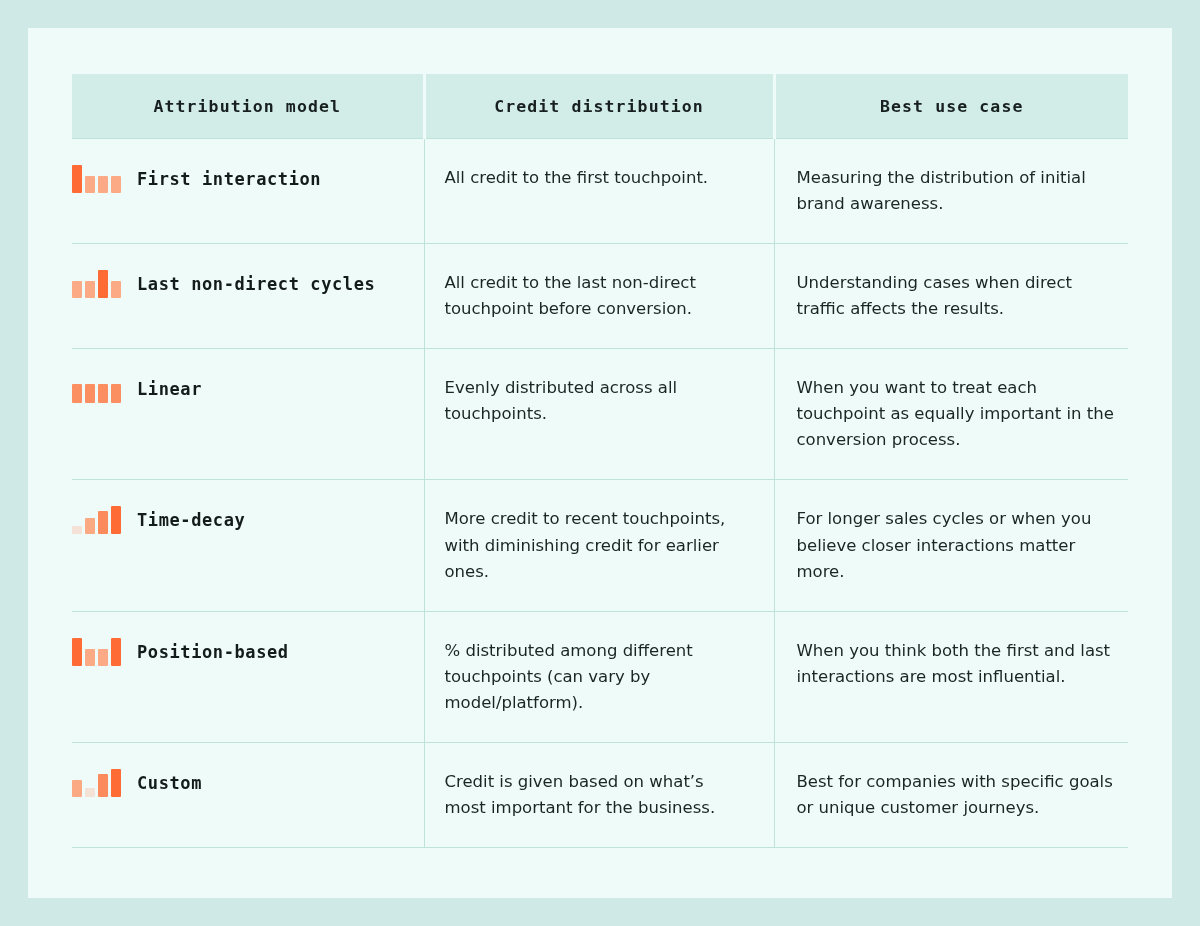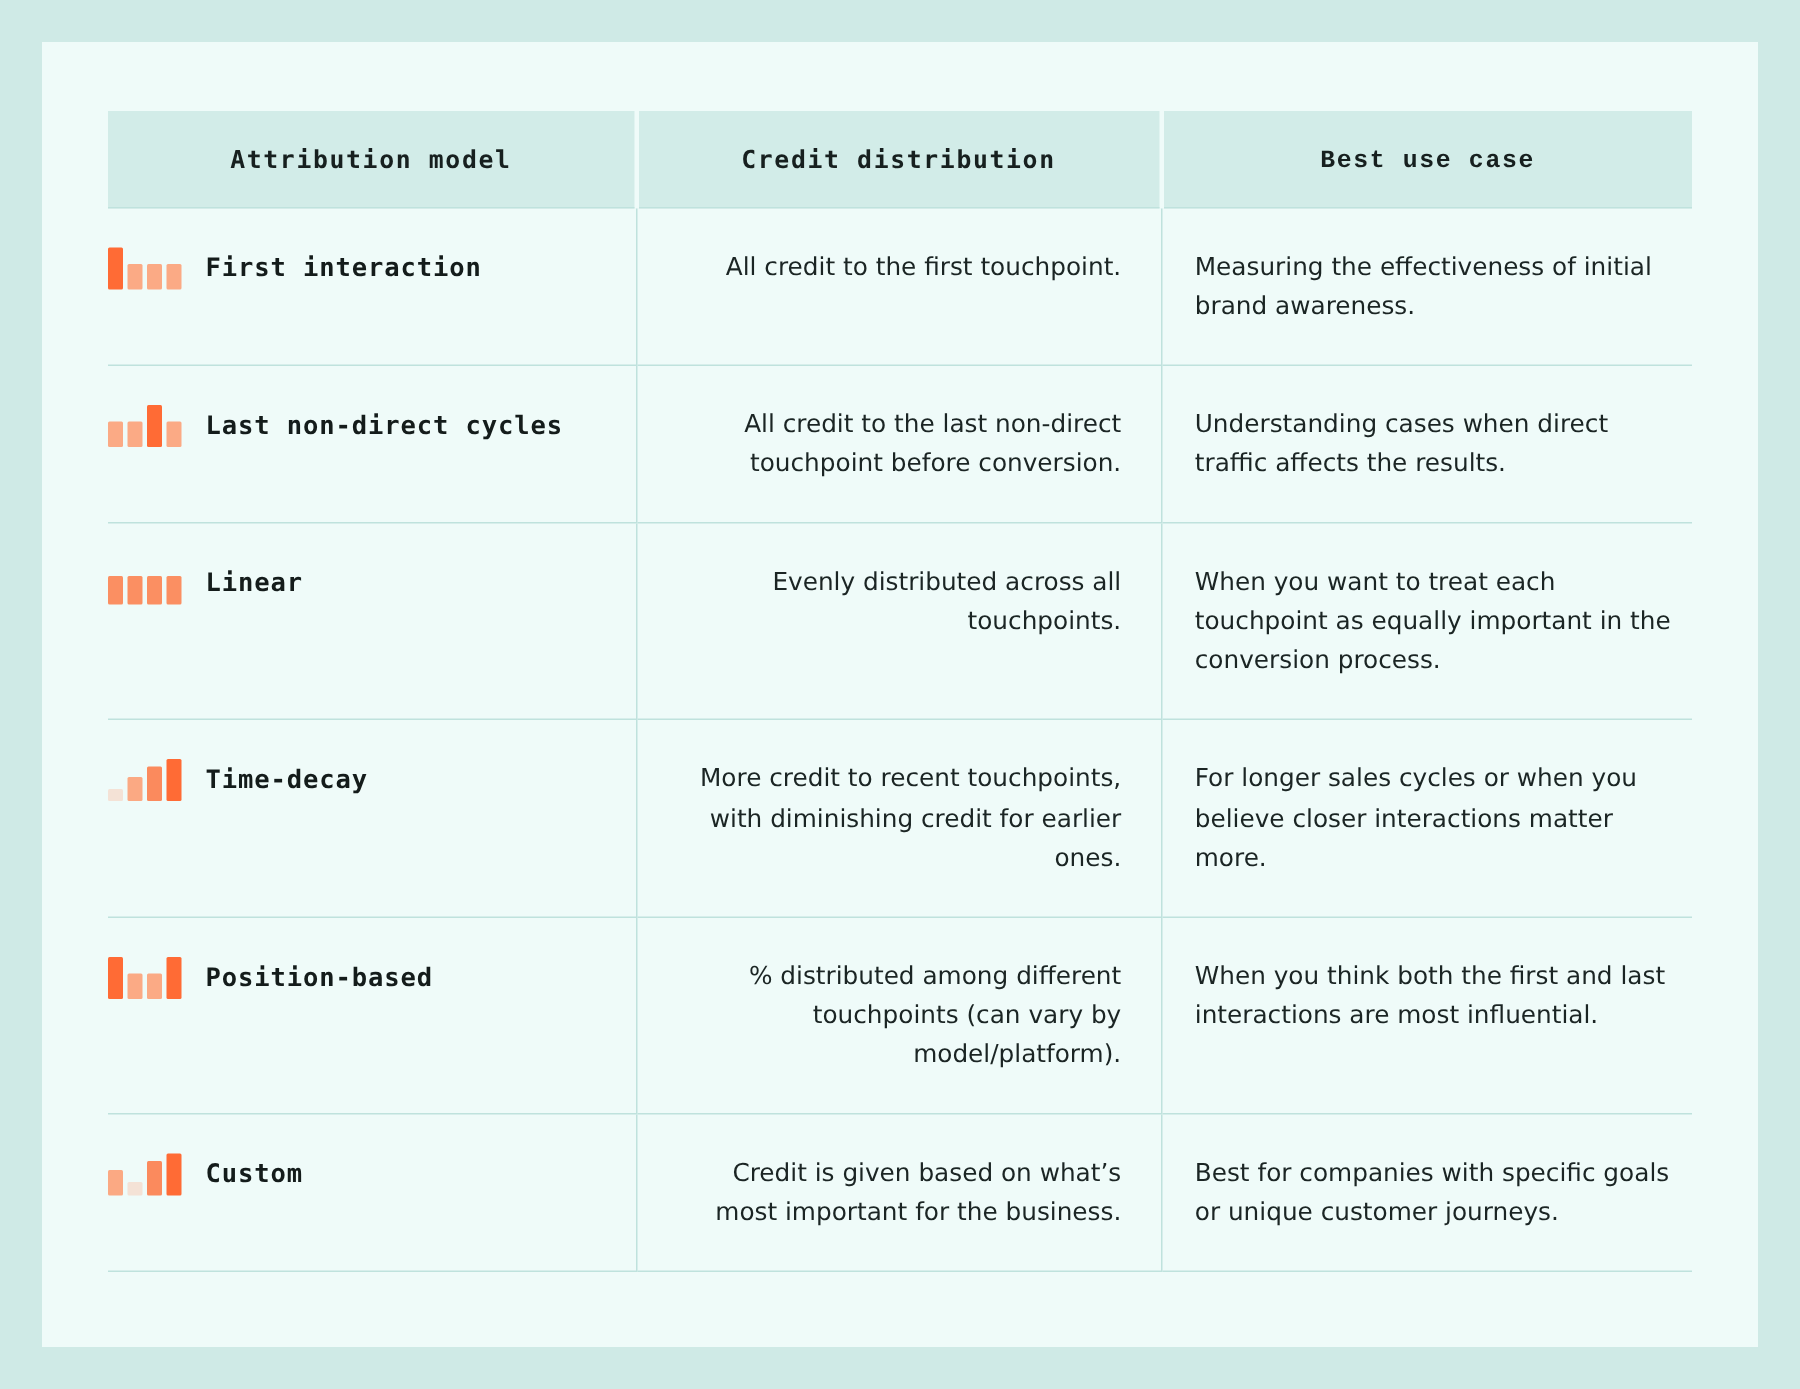--- a/index.html
+++ b/index.html
@@ -39,21 +39,21 @@
     padding: 0;
     vertical-align: middle;
     text-align: center;
     font-family: "DejaVu Sans Mono", monospace;
     font-size: 16.5px;
     font-weight: bold;
     letter-spacing: 1.1px;
     color: #17201f;
     border-right: 3px solid #effbf9;
   }
-  .thead-row th.last { border-right: none; font-family: Liberation Mono, monospace; }
+  .thead-row th.last { border-right: none; }
 
   .col1 { width: 352px; }
   .col2 { width: 350px; }
   .col3 { width: 354px; }
 
   
   tbody tr { border-bottom: 1px solid #bfe2dd; }
   tbody tr:first-child { border-top: 1px solid #bfe2dd; }
 
   tbody td {
@@ -62,21 +62,20 @@
     background: #effbf9;
   }
 
   td.c1 {
     padding: 26px 10px 26px 0px;
     border-right: 1px solid #bfe2dd;
   }
   td.c2 {
     padding: 26px 26px 26px 20px;
     border-right: 1px solid #bfe2dd;
-    text-align: right;
   }
   td.c3 {
     padding: 26px 8px 26px 22px;
   }
 
   
   .model-cell {
     display: flex;
     align-items: center;
     gap: 16px;
@@ -141,21 +140,21 @@
                 <span style="height: 17px; background: rgb(251, 170, 133);"></span>
                 <span style="height: 17px; background: rgb(251, 170, 133);"></span>
               </div>
               <div class="model-name">First interaction</div>
             </div>
           </td>
           <td class="c2">
             <div class="desc">All credit to the first touchpoint.</div>
           </td>
           <td class="c3">
-            <div class="desc">Measuring the effectiveness of initial brand awareness.</div>
+            <div class="desc">Measuring the distribution of initial brand awareness.</div>
           </td>
         </tr>
         <tr>
           <td class="c1">
             <div class="model-cell">
               <div class="bars">
                 <span style="height: 17px; background: rgb(251, 170, 133);"></span>
                 <span style="height: 17px; background: rgb(251, 170, 133);"></span>
                 <span style="height: 28px; background: rgb(255, 107, 53);"></span>
                 <span style="height: 17px; background: rgb(251, 170, 133);"></span>

